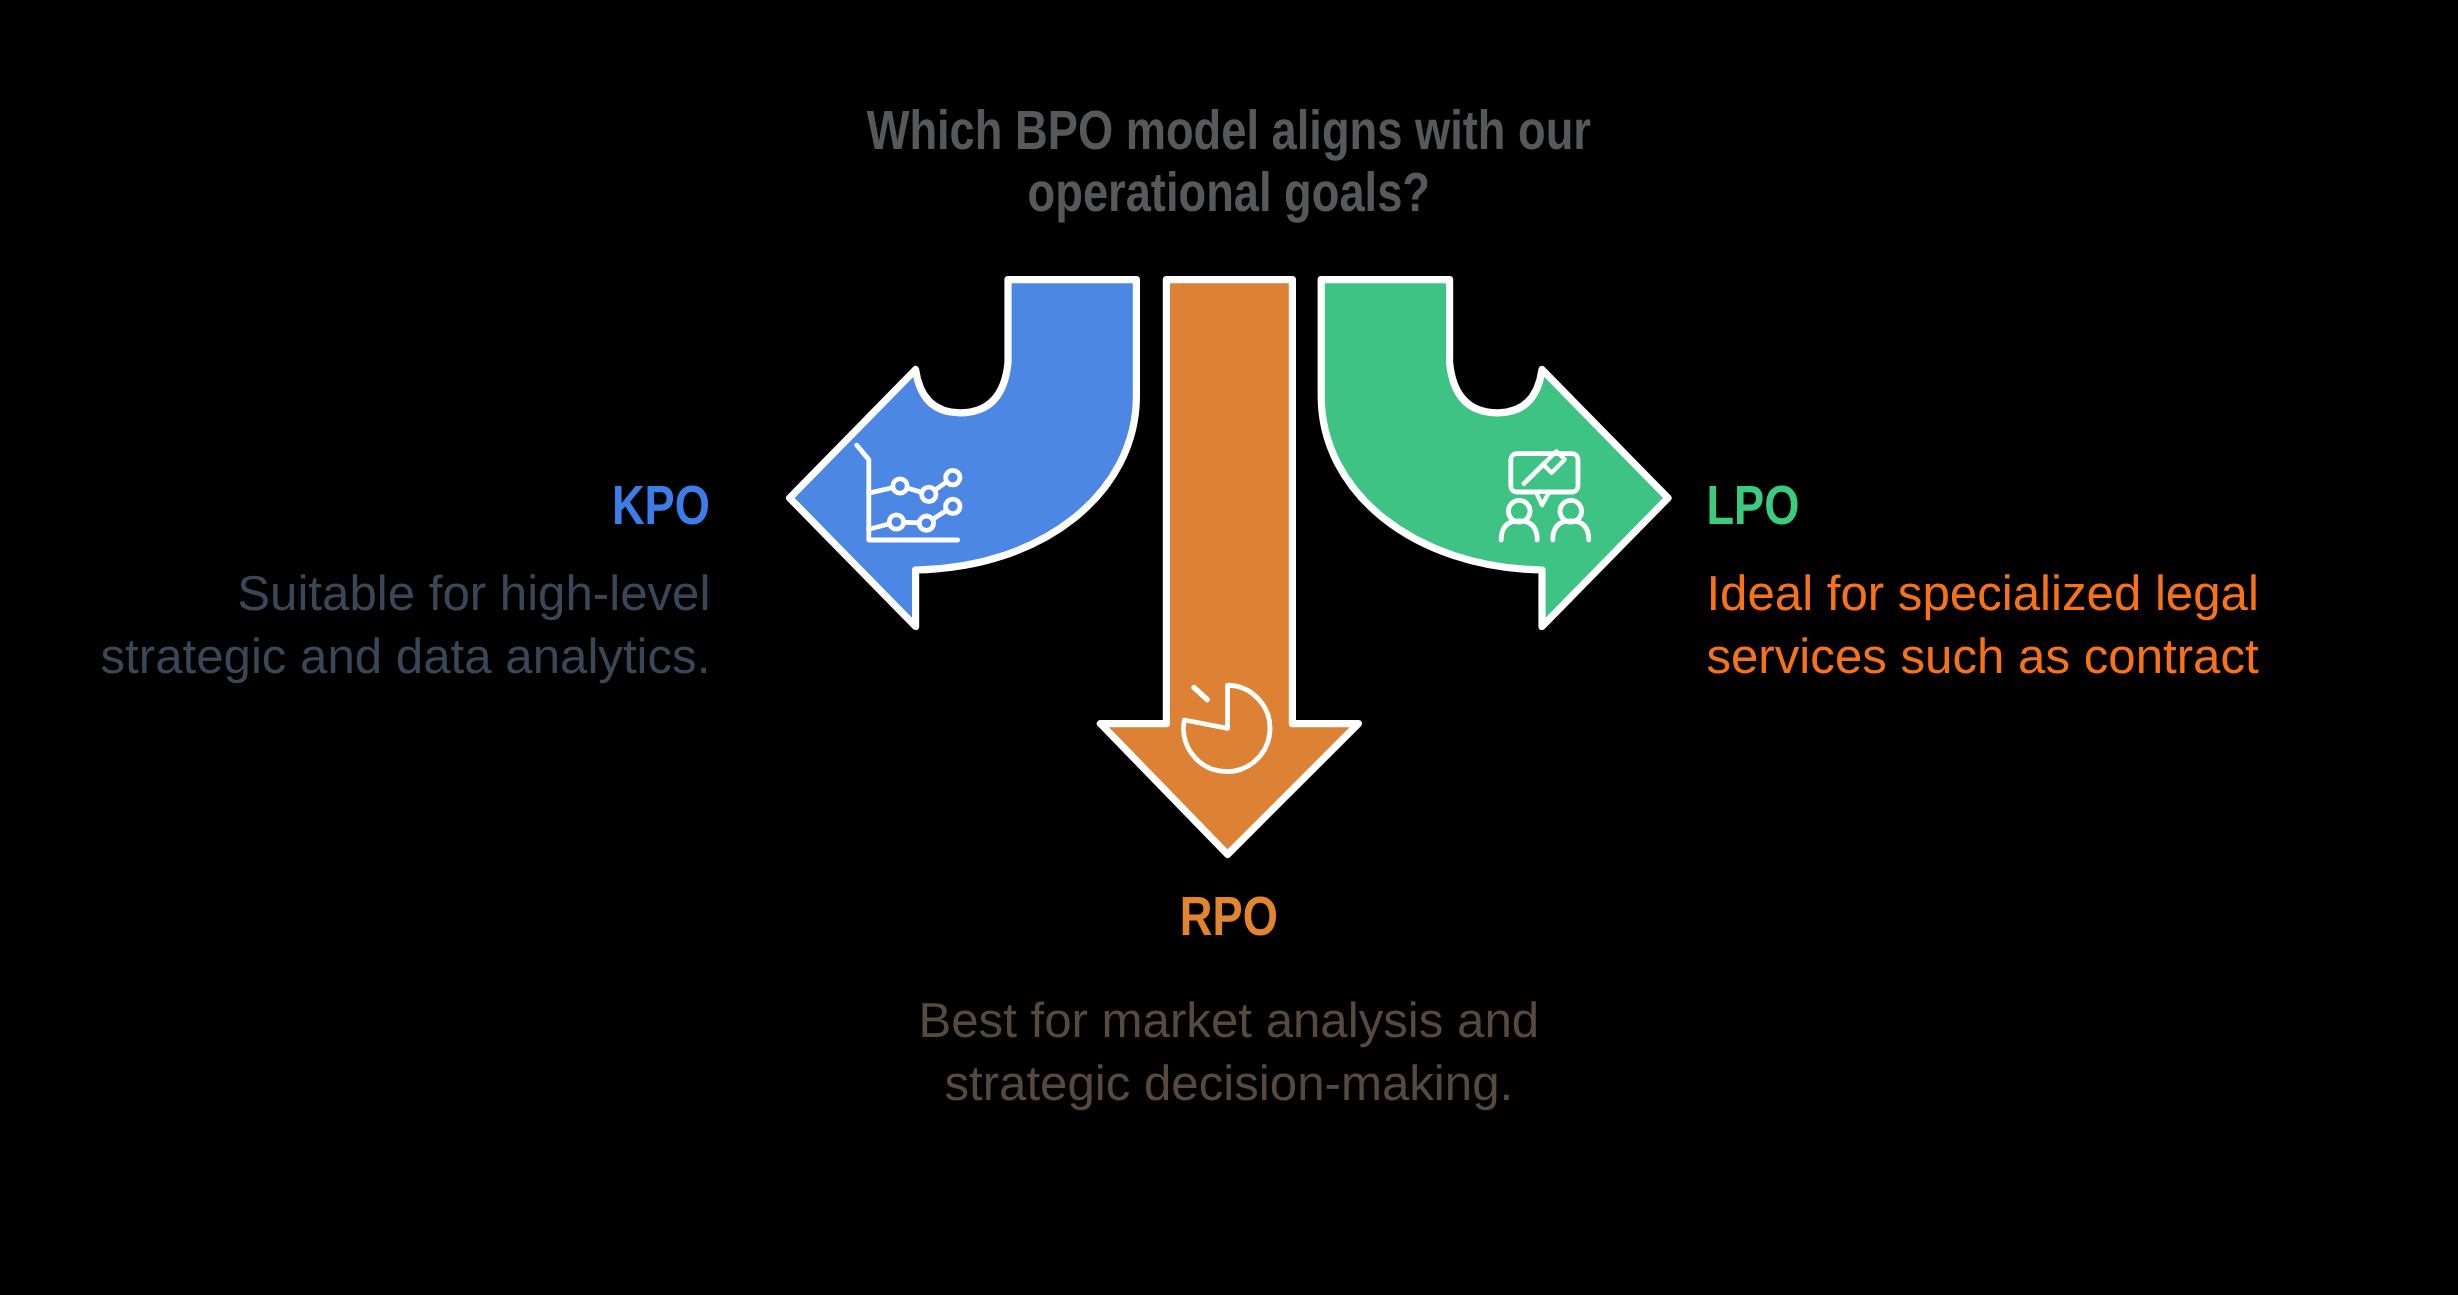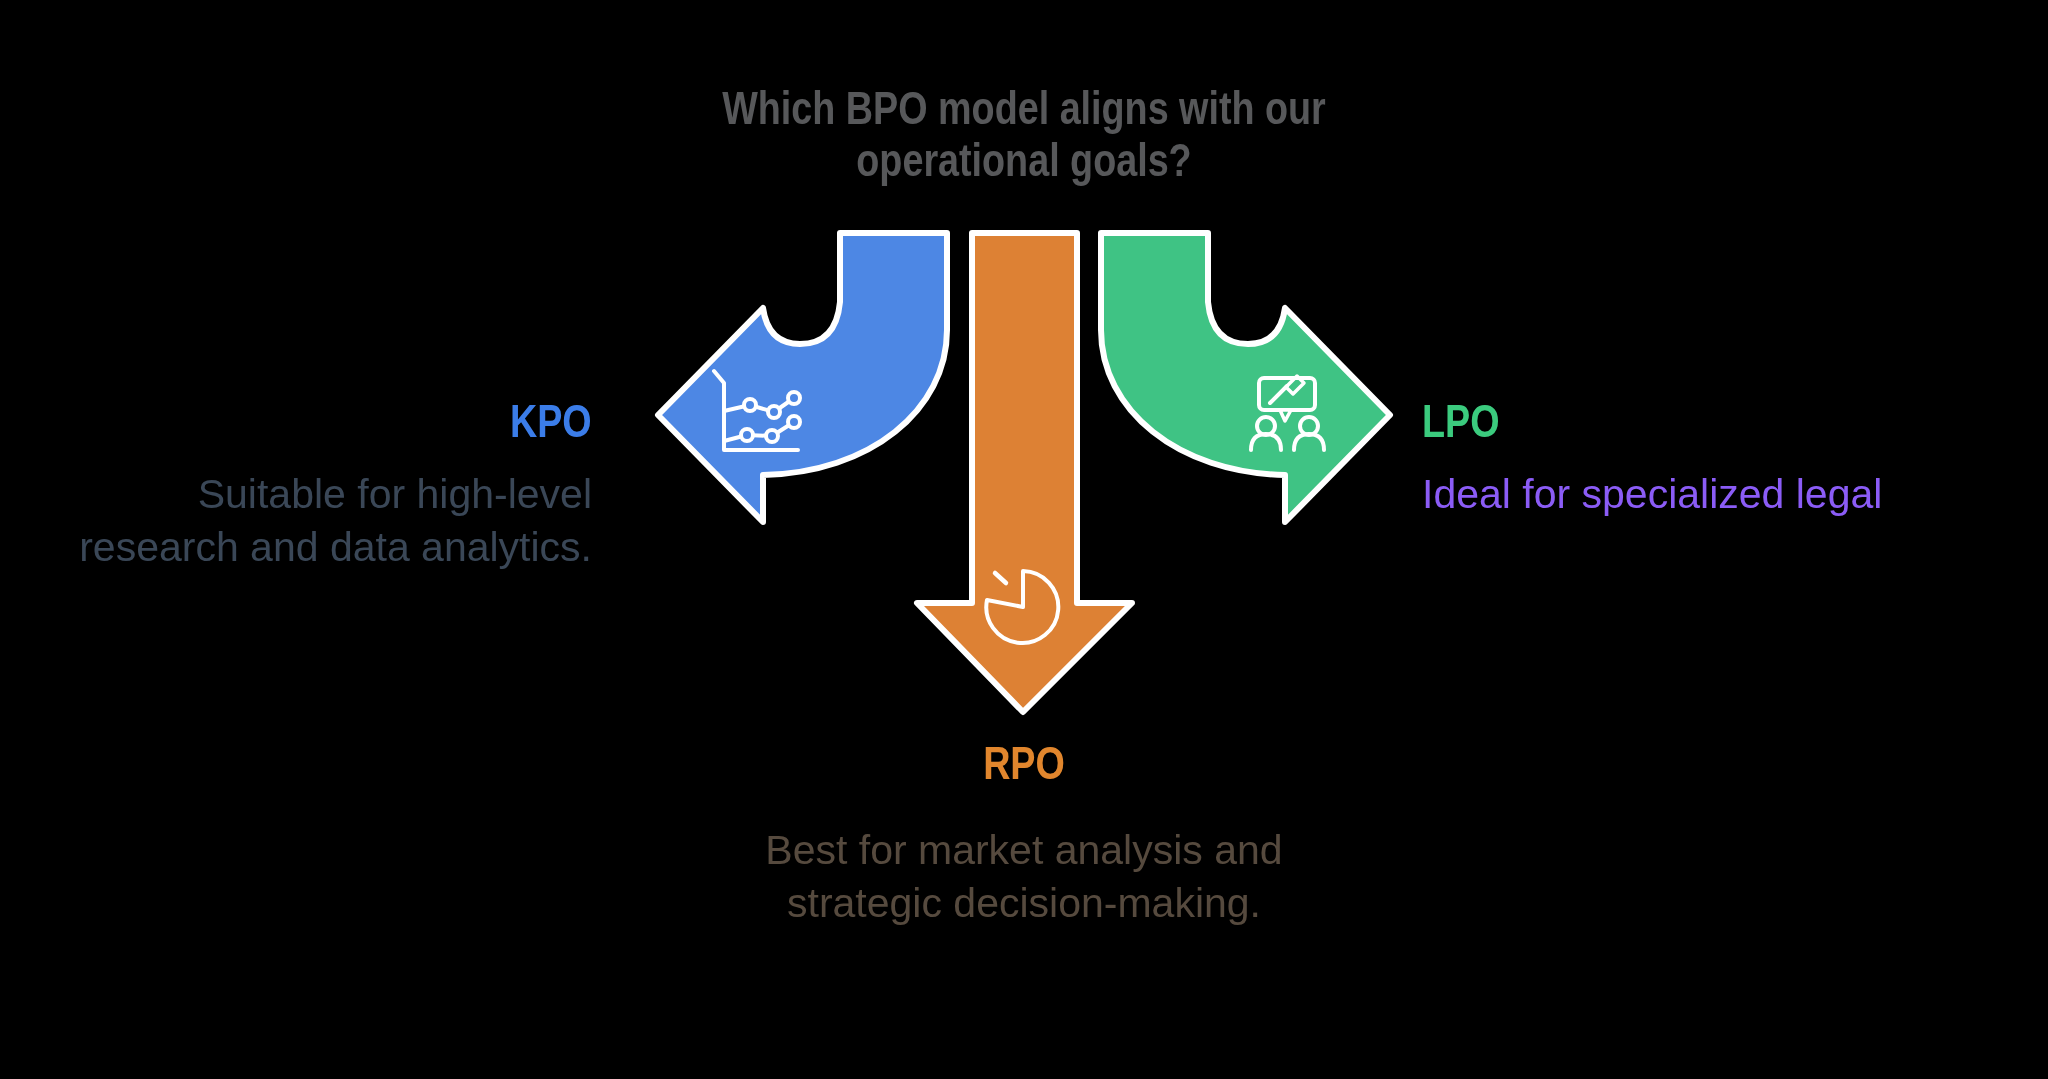--- a/index.html
+++ b/index.html
@@ -15,21 +15,21 @@
   .branch-label{
     position:absolute;font-size:46px;font-weight:bold;line-height:46px;white-space:nowrap;
   }
   .label-kpo{right:1424px;top:398px;color:#3b7de9;text-align:right;transform:scaleX(.82);transform-origin:right top;}
   .label-lpo{left:1422px;top:398px;color:#3bcb7e;transform:scaleX(.82);transform-origin:left top;}
   .label-rpo{left:0;width:2048px;top:740px;color:#e1862d;text-align:center;transform:scaleX(.82);transform-origin:center top;}
   .desc{
     position:absolute;font-size:41px;line-height:53px;white-space:nowrap;
   }
   .desc-kpo{right:1424px;top:468px;text-align:right;color:#3a4757;}
-  .desc-lpo{left:1422px;top:468px;text-align:left;color:#8b5cf6;}
+  .desc-lpo{left:1422px;top:468px;text-align:left;color:#f97316;}
   .desc-rpo{left:0;width:2048px;top:812px;text-align:center;color:#564a3e;margin-top:12px;}
   svg.arrows{position:absolute;left:0;top:0;}
 </style>
 </head>
 <body>
 
 <div id="canvas">
 
   <div class="title">
     <div>Which BPO model aligns with our</div>
@@ -69,26 +69,27 @@
       <circle cx="1266" cy="426" r="9" stroke-width="4" fill="#3fc384"></circle>
       <circle cx="1309" cy="426" r="9" stroke-width="4" fill="#3fc384"></circle>
       <path d="M 1251,450 Q 1251,434 1266,434 Q 1281,434 1281,450" stroke-width="4"></path>
       <path d="M 1294,450 Q 1294,434 1309,434 Q 1324,434 1324,450" stroke-width="4"></path>
     </g>
   </svg>
 
   <div class="branch-label label-kpo">KPO</div>
   <div class="desc desc-kpo">
     <div>Suitable for high-level</div>
-    <div>research and data analytics.</div>
+    <div>strategic and data analytics.</div>
   </div>
 
   <div class="branch-label label-lpo">LPO</div>
   <div class="desc desc-lpo">
     <div>Ideal for specialized legal</div>
+    <div>services such as contract</div>
   </div>
 
   <div class="branch-label label-rpo">RPO</div>
   <div class="desc desc-rpo">
     <div>Best for market analysis and</div>
     <div>strategic decision-making.</div>
   </div>
 
 </div>
 

